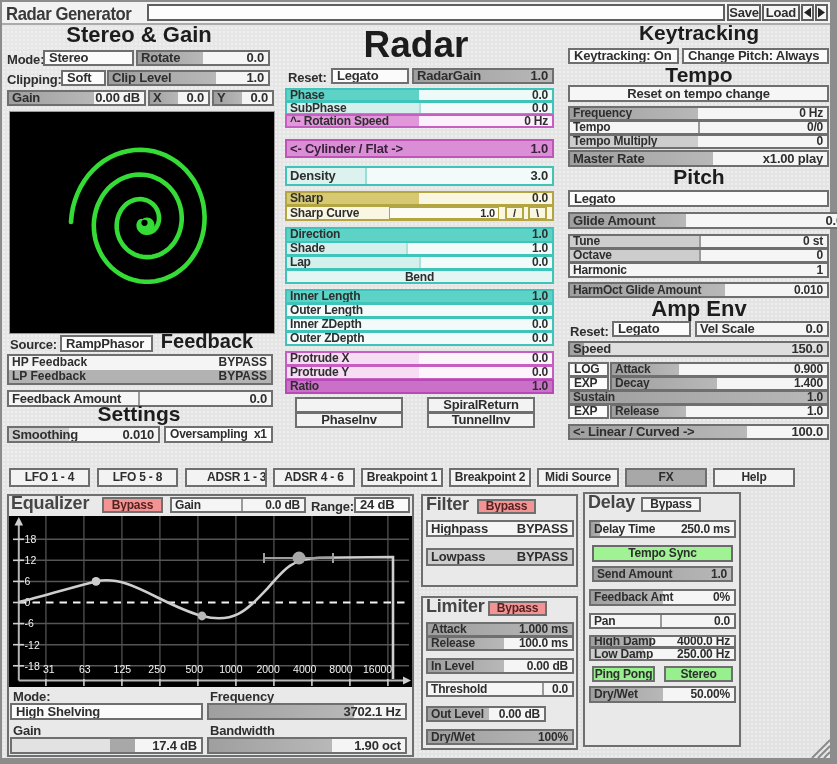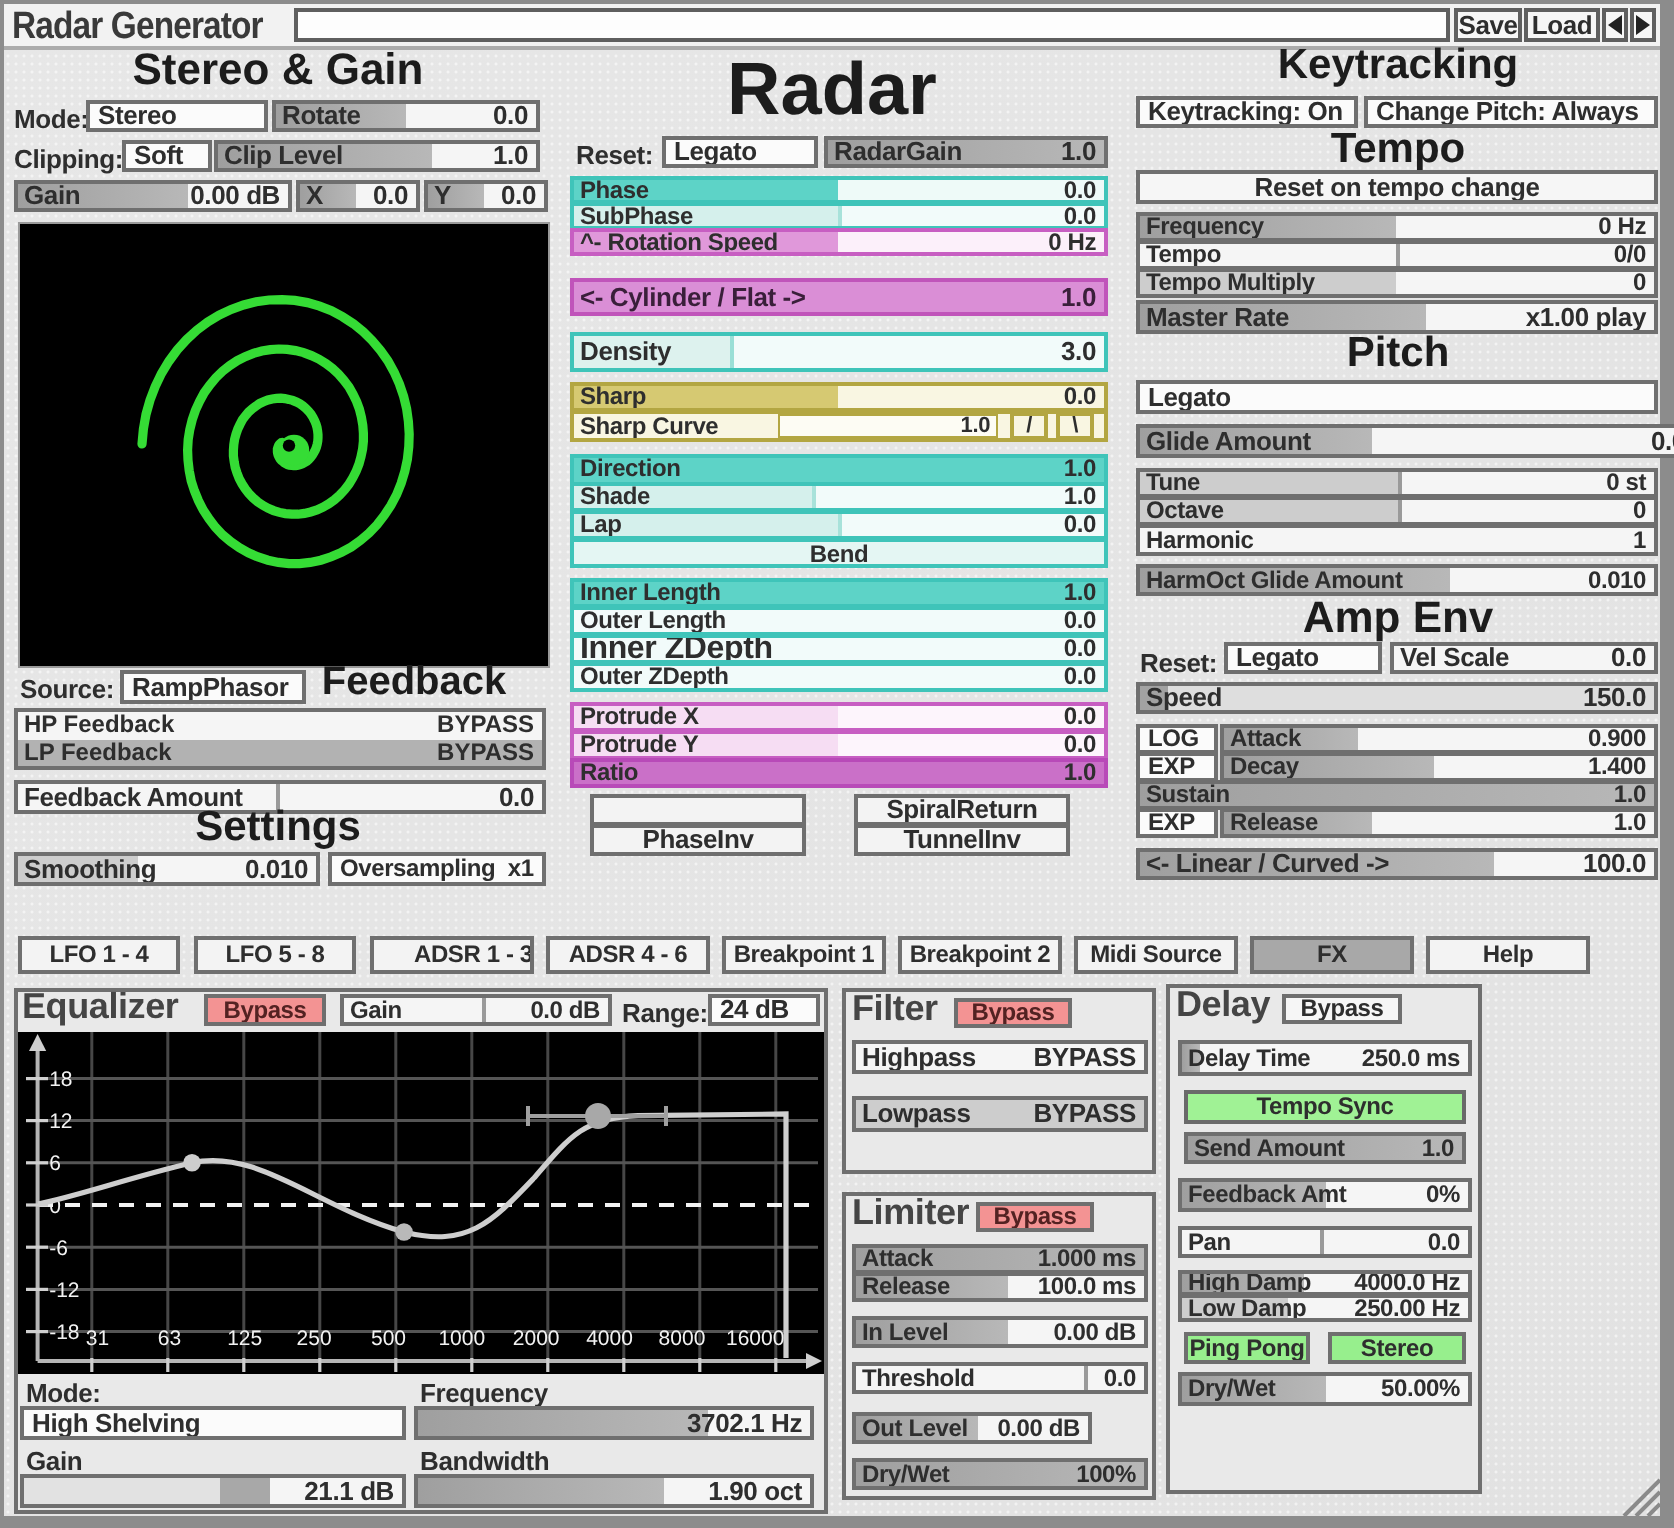--- a/index.html
+++ b/index.html
@@ -175,21 +175,21 @@
 <div class="rw " style="left:283px;top:287px;width:269px;height:15px;border-color:#3fc4b9;background:#eefaf8;">
       <i style="position:absolute;inset:0;background:#5dd3c7;"></i>
       <b style="left:3px;font-size:12px;line-height:11px;">Inner Length</b>
       <b style="right:4px;font-size:12px;line-height:11px;">1.0</b>
     </div>
 <div class="rw " style="left:283px;top:301px;width:269px;height:15px;border-color:#3fc4b9;background:#f2fbfa;">
       <b style="left:3px;font-size:12px;line-height:11px;">Outer Length</b>
       <b style="right:4px;font-size:12px;line-height:11px;">0.0</b>
     </div>
 <div class="rw " style="left:283px;top:315px;width:269px;height:15px;border-color:#3fc4b9;background:#f2fbfa;">
-      <b style="left:3px;font-size:16px;line-height:11px;">Inner ZDepth</b>
+      <b style="left:3px;font-size:12px;line-height:11px;">Inner ZDepth</b>
       <b style="right:4px;font-size:12px;line-height:11px;">0.0</b>
     </div>
 <div class="rw " style="left:283px;top:329px;width:269px;height:15px;border-color:#3fc4b9;background:#f2fbfa;">
       <b style="left:3px;font-size:12px;line-height:11px;">Outer ZDepth</b>
       <b style="right:4px;font-size:12px;line-height:11px;">0.0</b>
     </div>
 <div class="rw " style="left:283px;top:349px;width:269px;height:15px;border-color:#c75ec2;background:#fdf5fc;">
       <i style="position:absolute;left:0;top:0;bottom:0;width:49.7%;background:#f6ddf3;"></i>
       <b style="left:3px;font-size:12px;line-height:11px;">Protrude X</b>
       <b style="right:4px;font-size:12px;line-height:11px;">0.0</b>
@@ -434,21 +434,21 @@
 <div class="rw" style="left:8px;top:701px;width:193px;height:17px;border-color:#6f6f6f;background:#fbfbfb;">
       <b style="left:4px;font-size:13px;line-height:13px;color:#2e2e2e;">High Shelving</b>
     </div>
 <div class="lb" style="left:208px;top:687px;width:200px;font-size:13px;text-align:left;color:#2e2e2e;">Frequency</div>
 <div class="rw " style="left:205px;top:701px;width:200px;height:17px;border-color:#6f6f6f;background:#f5f5f5;">
       <i style="position:absolute;left:0;top:0;bottom:0;width:74.0%;background:linear-gradient(to right,#9f9f9f,#b8b8b8);"></i>
       <b style="right:4px;font-size:13px;line-height:13px;">3702.1 Hz</b>
     </div>
 <div class="lb" style="left:11px;top:721px;width:200px;font-size:13px;text-align:left;color:#2e2e2e;">Gain</div>
 <div class="rw " style="left:8px;top:735px;width:193px;height:17px;border-color:#6f6f6f;background:#f5f5f5;">
-      <b style="right:4px;font-size:13px;line-height:13px;">21.1 dB</b>
+      <b style="right:4px;font-size:13px;line-height:13px;">17.4 dB</b>
     </div>
 <div style="position:absolute;left:108px;top:737px;width:25px;height:13px;background:#a8a8a8;"></div>
 <div style="position:absolute;left:10px;top:737px;width:98px;height:13px;background:#e2e2e2;"></div>
 <b style="position:absolute;right:4px;top:737px;font-size:13px;line-height:13px;font-weight:bold;color:#2e2e2e;z-index:3;letter-spacing:-0.2px;" class="vv"></b>
 <div class="lb" style="left:208px;top:721px;width:200px;font-size:13px;text-align:left;color:#2e2e2e;">Bandwidth</div>
 <div class="rw " style="left:205px;top:735px;width:200px;height:17px;border-color:#6f6f6f;background:#f5f5f5;">
       <i style="position:absolute;left:0;top:0;bottom:0;width:63.0%;background:linear-gradient(to right,#9f9f9f,#b8b8b8);"></i>
       <b style="right:4px;font-size:13px;line-height:13px;">1.90 oct</b>
     </div>
 <div class="grp" style="left:419px;top:492px;width:157px;height:93px;border:2px solid #6f6f6f;background:#e9e9e9;"></div>

